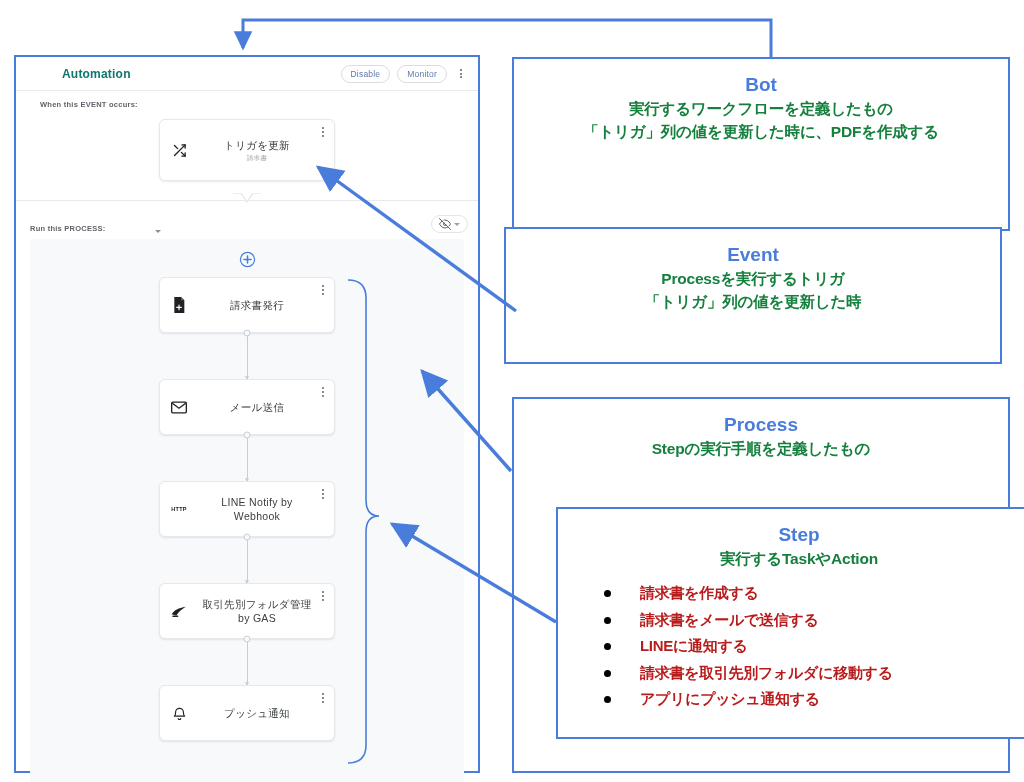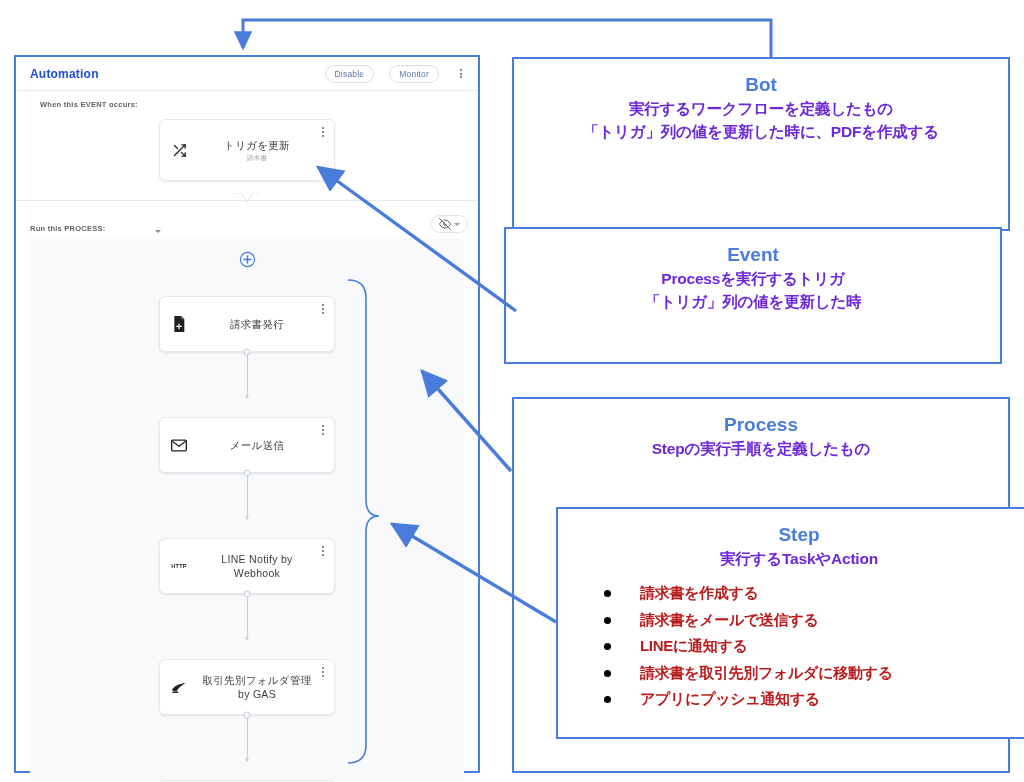--- a/index.html
+++ b/index.html
@@ -17,22 +17,22 @@
   
   .app-panel{
     position:absolute;left:14px;top:55px;width:466px;height:718px;
     border:2px solid #4a7ddb;background:#ffffff;box-sizing:border-box;
     z-index:2;
   }
   .app-header{
     height:34px;display:flex;align-items:center;
     padding:0 10px 0 14px;border-bottom:1px solid #e8eaed;box-sizing:border-box;
   }
-  .app-title{font-size:12px;color:#1d4ed8;font-weight:600;letter-spacing:.2px;}
-  .hdr-right{margin-left:auto;display:flex;align-items:center;gap:15px;}
+  .app-title{font-size:12px;color:#0f766e;font-weight:600;letter-spacing:.2px;margin-left:32px;}
+  .hdr-right{margin-left:auto;display:flex;align-items:center;gap:7px;}
   .pill{
     border:1px solid #dadce0;border-radius:11px;
     font-size:8.5px;color:#5f78a8;padding:3px 9px;background:#fff;
     letter-spacing:.2px;
   }
   .kebab{
     display:inline-flex;flex-direction:column;justify-content:center;align-items:center;
     gap:1.6px;width:14px;height:16px;
   }
   .kebab i{display:block;width:2px;height:2px;border-radius:50%;background:#5f6368;}
@@ -83,21 +83,21 @@
     width:0;height:0;border-left:3px solid transparent;border-right:3px solid transparent;
     border-top:3.5px solid #9aa0a6;
   }
 
   .canvas{
     margin:6px 14px 0 14px;background:#f7f9fb;border-radius:2px;
     padding:12px 0 14px 0;position:relative;min-height:520px;
   }
   .plus-wrap{display:flex;justify-content:center;margin-bottom:9px;}
   .steps{display:flex;flex-direction:column;align-items:center;}
-  .step-card{width:176px;height:56px;margin-top:19px;}
+  .step-card{width:176px;height:56px;}
   .connector{
     width:1px;height:46px;background:#c9ced4;position:relative;margin:0 auto;
   }
   .connector .dot{
     position:absolute;left:50%;top:0;transform:translate(-50%,-50%);
     width:5px;height:5px;border-radius:50%;border:1px solid #c9ced4;background:#f7f9fb;
   }
   .connector .arrowhead{
     position:absolute;left:50%;bottom:-1px;transform:translateX(-50%);
     width:0;height:0;border-left:2.6px solid transparent;border-right:2.6px solid transparent;
@@ -107,21 +107,21 @@
 
   
   .note{
     position:absolute;border:2px solid #4a7ddb;background:#fff;box-sizing:border-box;
     z-index:3;text-align:center;
   }
   .note-title{
     color:#4a7ddb;font-weight:bold;font-size:19px;line-height:24px;margin-top:14px;
   }
   .note-line{
-    color:#6d28d9;font-weight:bold;font-size:15.5px;line-height:23px;
+    color:#15803d;font-weight:bold;font-size:15.5px;line-height:23px;
     letter-spacing:-.2px;white-space:nowrap;
   }
   #note-bot{left:512px;top:57px;width:498px;height:174px;}
   #note-event{left:504px;top:227px;width:498px;height:137px;}
   #note-process{left:512px;top:397px;width:498px;height:376px;}
   #note-step{left:556px;top:507px;width:486px;height:232px;}
   .step-list{
     list-style:none;margin:10px 0 0 0;padding:0 0 0 46px;text-align:left;
   }
   .step-list li{

